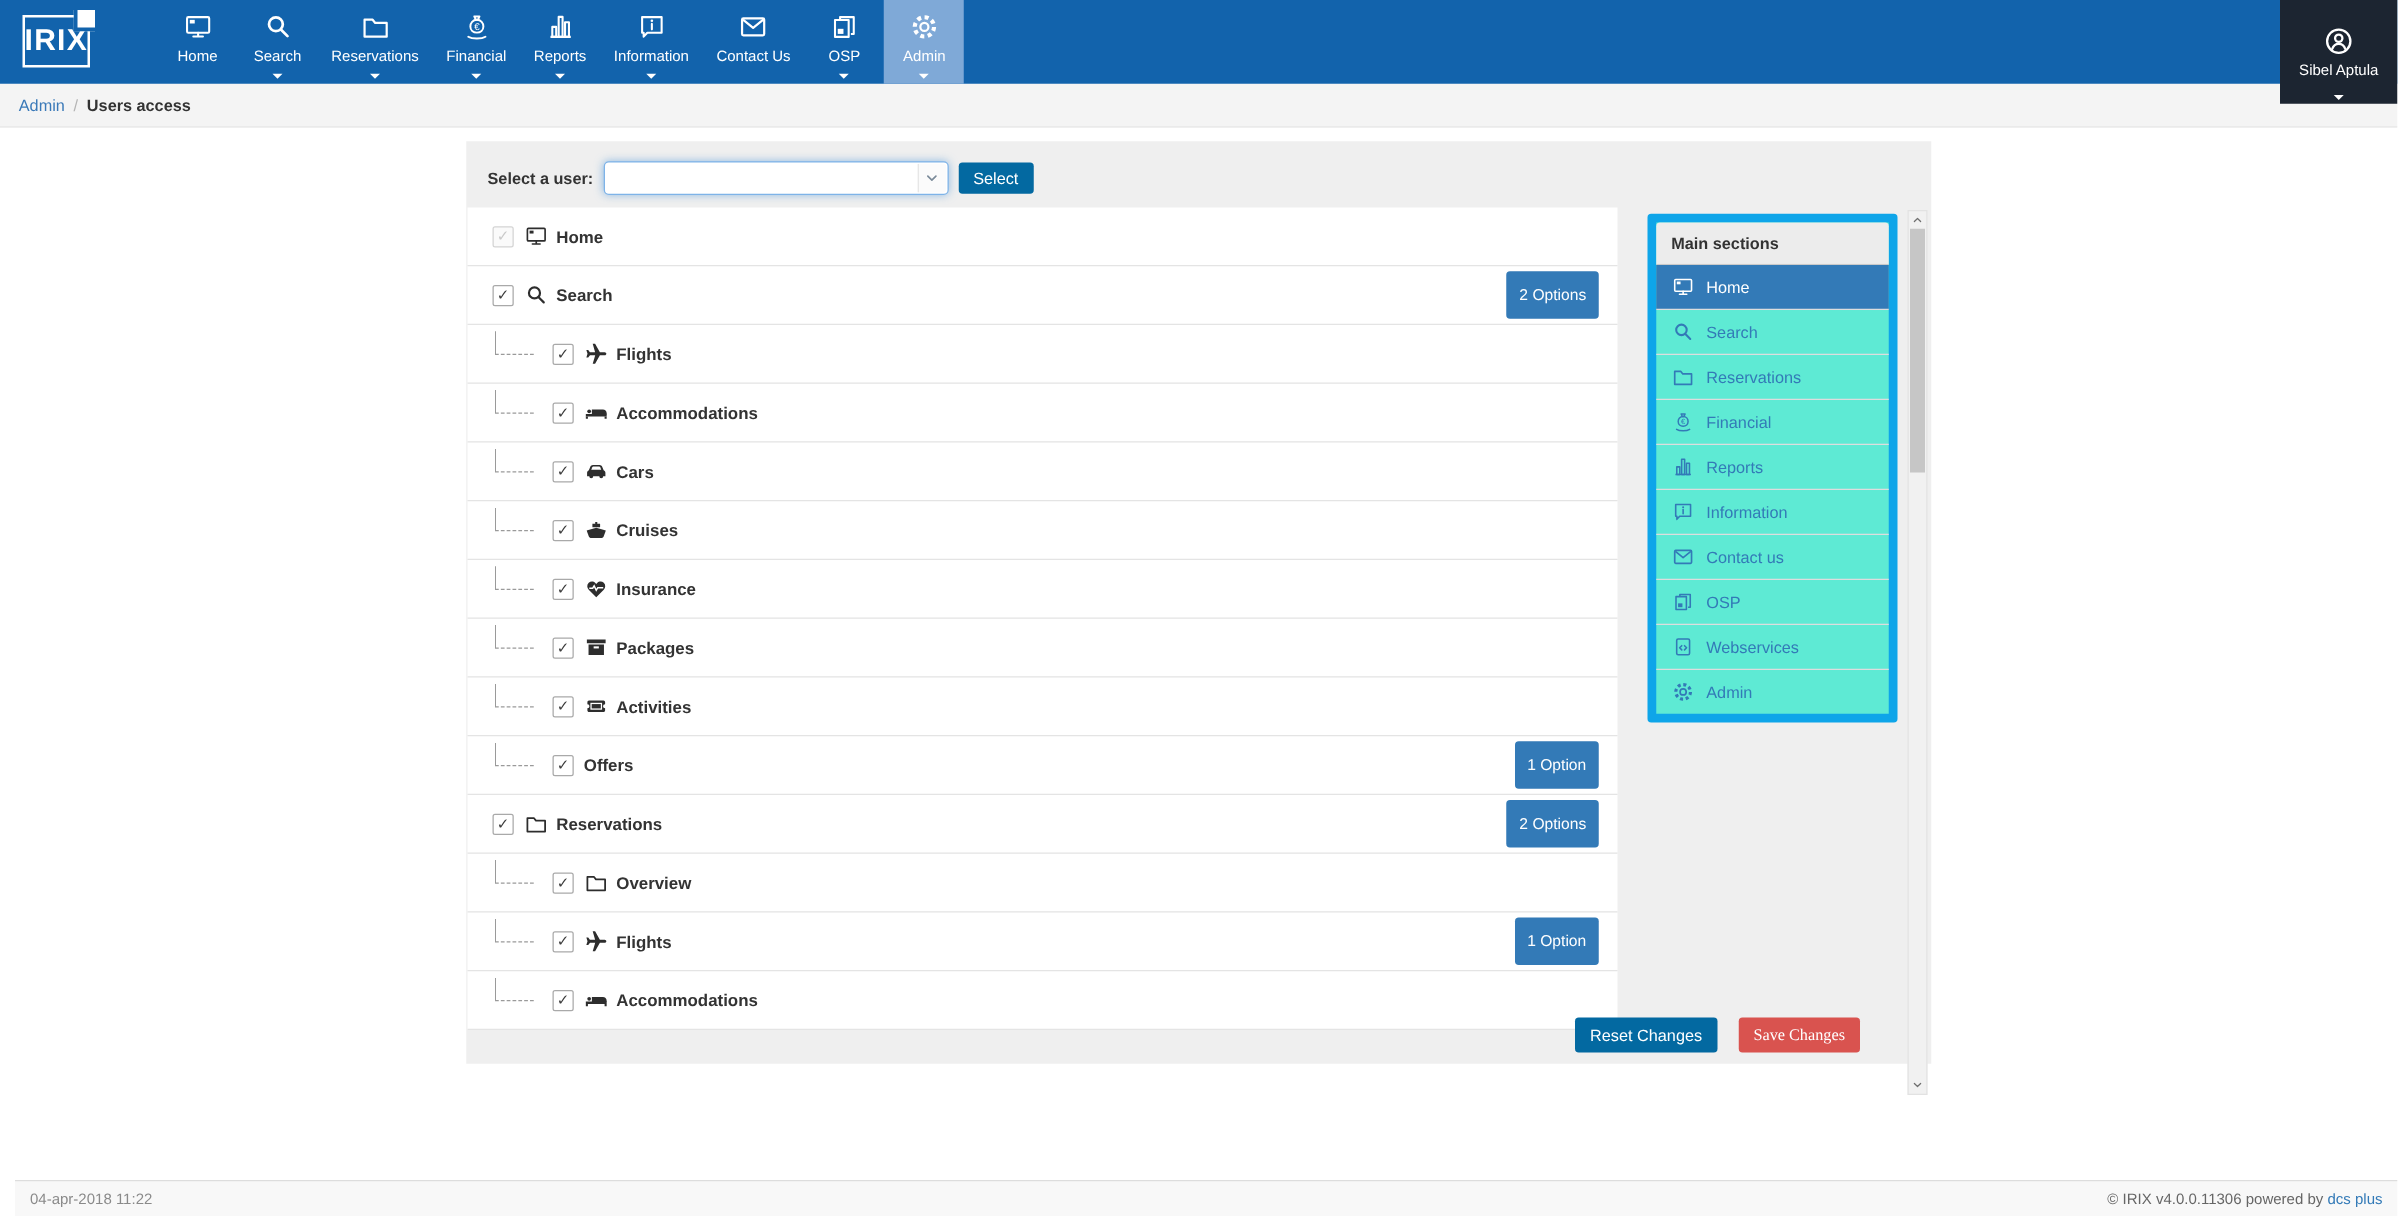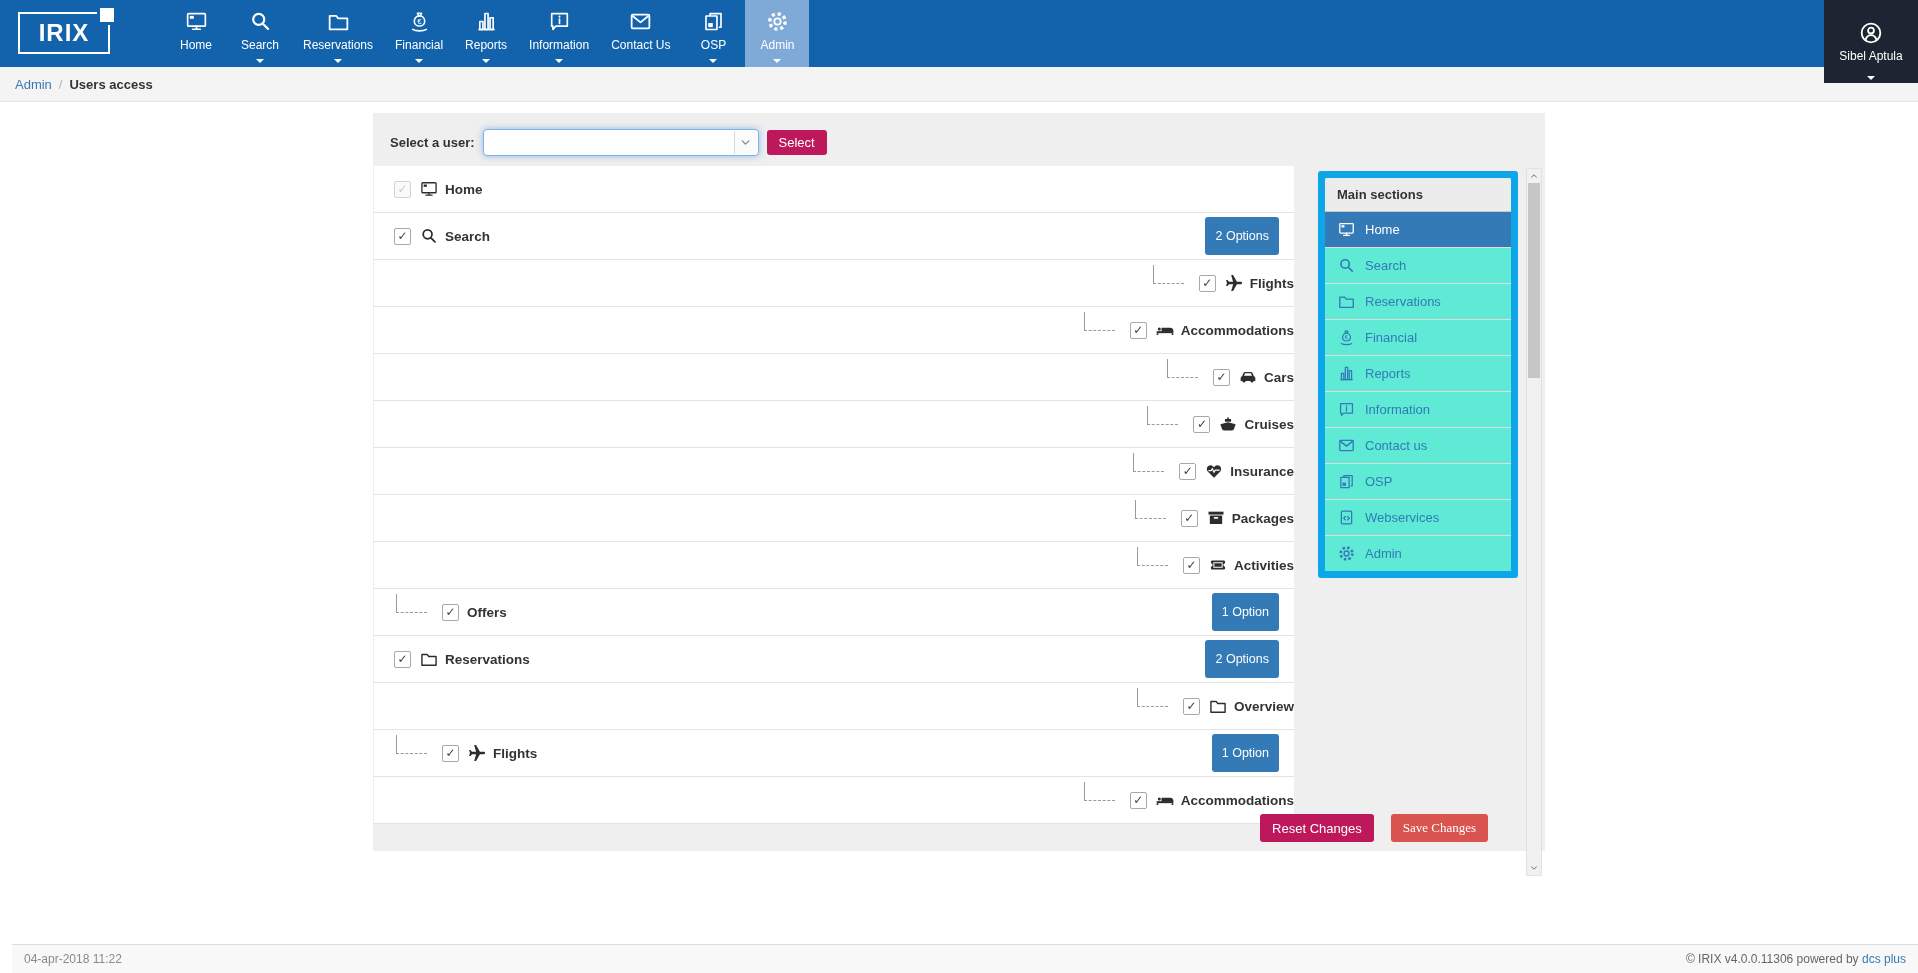--- a/index.html
+++ b/index.html
@@ -2,21 +2,21 @@
 <html><head>
 <meta charset="utf-8">
 <style>
   html,body{margin:0;padding:0;overflow:hidden;}
   body{width:1918px;height:973px;position:relative;background:#fff;
        font-family:"Liberation Sans","DejaVu Sans",sans-serif;color:#333;}
   svg{display:block;}
 
   
   .topnav{height:67px;background:#1263ac;display:flex;align-items:stretch;position:relative;}
-  .logo{margin:12px 0 0 18px;width:92px;height:42px;border:2px solid #fff;position:relative;
+  .logo{margin:12px 0 0 18px;width:54px;height:42px;border:2px solid #fff;position:relative;
         display:flex;align-items:center;justify-content:center;color:#fff;font-size:24px;
         font-weight:bold;letter-spacing:1px;box-sizing:border-box;}
   .logo-corner{position:absolute;top:-6px;right:-6px;width:14px;height:14px;background:#fff;
         border-left:3px solid #1263ac;border-bottom:3px solid #1263ac;}
   .nav{display:flex;margin-left:54px;}
   .nav-item{position:relative;display:flex;flex-direction:column;align-items:center;
         justify-content:center;padding:4px 11px 10px;color:#fff;cursor:pointer;min-width:42px;}
   .nav-item.active{background:#7fa9d7;}
   .nicon{width:25px;height:25px;}
   .nlabel{font-size:12px;margin-top:4px;white-space:nowrap;}
@@ -43,30 +43,30 @@
   .combo{width:276px;height:27px;background:#fff;border:1px solid #7eb3e8;border-radius:4px;
         box-shadow:0 0 7px rgba(96,160,220,.65);position:relative;box-sizing:border-box;}
   .combo-input{position:absolute;inset:1px 24px 1px 1px;border:none;outline:none;font:13px inherit;
         font-family:inherit;padding:0 6px;background:transparent;}
   .combo-btn{position:absolute;right:1px;top:1px;bottom:1px;width:22px;border-left:1px solid #d9d9d9;
         background:#fbfbfb;display:flex;align-items:center;justify-content:center;color:#7a8a99;
         border-radius:0 3px 3px 0;cursor:pointer;}
   .combo-btn svg{width:13px;height:13px;}
   .btn{border:none;border-radius:3px;color:#fff;font-size:13px;padding:6px 12px;cursor:pointer;
         font-family:inherit;}
-  .btn-primary{background:#be185d;}
+  .btn-primary{background:#0369a1;}
   .btn-danger{background:#d9534f;font-family:Liberation Serif, serif;}
   .select-btn{margin-left:8px;padding:5px 12px;}
 
   
   .content{position:absolute;top:53px;left:1px;right:0;bottom:0;}
   .tree{position:absolute;left:0;top:0;width:920px;background:#fff;}
   .trow{height:46px;display:flex;align-items:center;border-bottom:1px solid #e4e4e4;
         padding-left:20px;}
-  .trow.child{padding-left:22px;justify-content:flex-end;}
+  .trow.child{padding-left:22px;}
   .connector{width:30px;height:18px;border-left:1px solid #9a9a9a;border-bottom:1px dashed #9a9a9a;
         position:relative;top:-9px;margin-right:15px;flex:0 0 auto;}
   .cb{width:15px;height:15px;background:#fff;border:1px solid #a9a9a9;border-radius:2px;
         display:flex;align-items:center;justify-content:center;font-size:12px;color:#3c3c3c;
         margin-right:8px;cursor:pointer;flex:0 0 auto;}
   .cb::after{content:"✓";line-height:1;}
   .cb.dis{border-color:#d4d4d4;background:#fafafa;color:#c9c9c9;cursor:default;}
   .ticon{width:20px;height:20px;color:#2d2d2d;margin-right:6px;flex:0 0 auto;}
   .tlabel{font-size:13.5px;font-weight:bold;color:#333;}
   .badge{margin-left:auto;margin-right:15px;background:#337ab7;color:#fff;font-size:12.5px;

